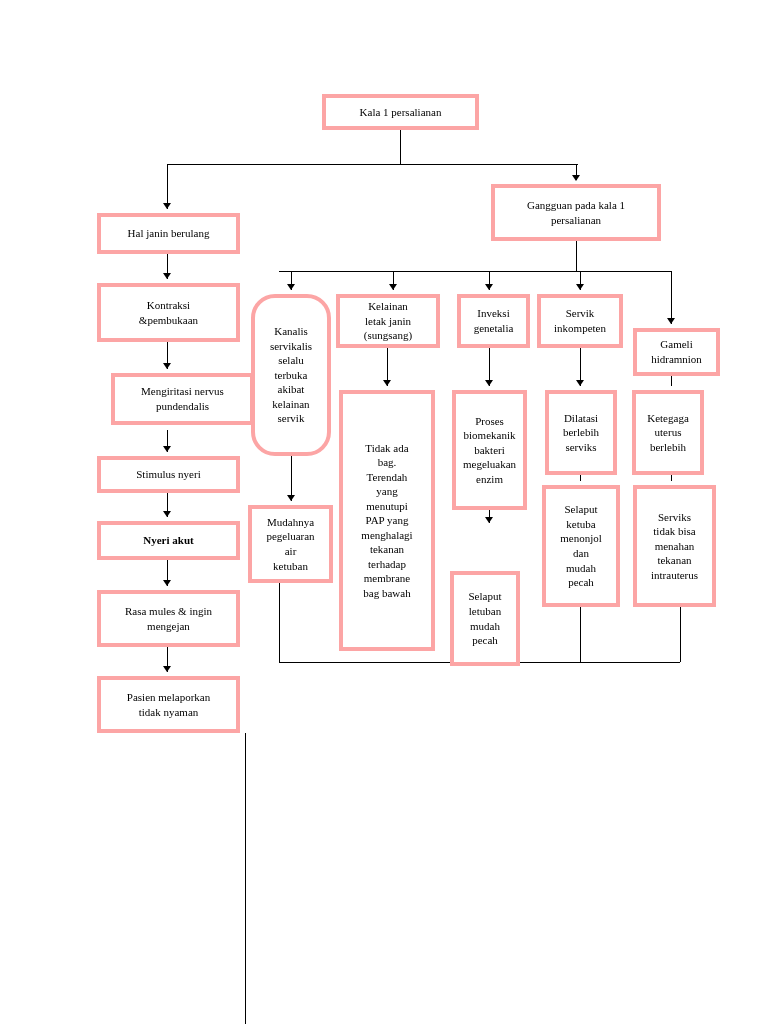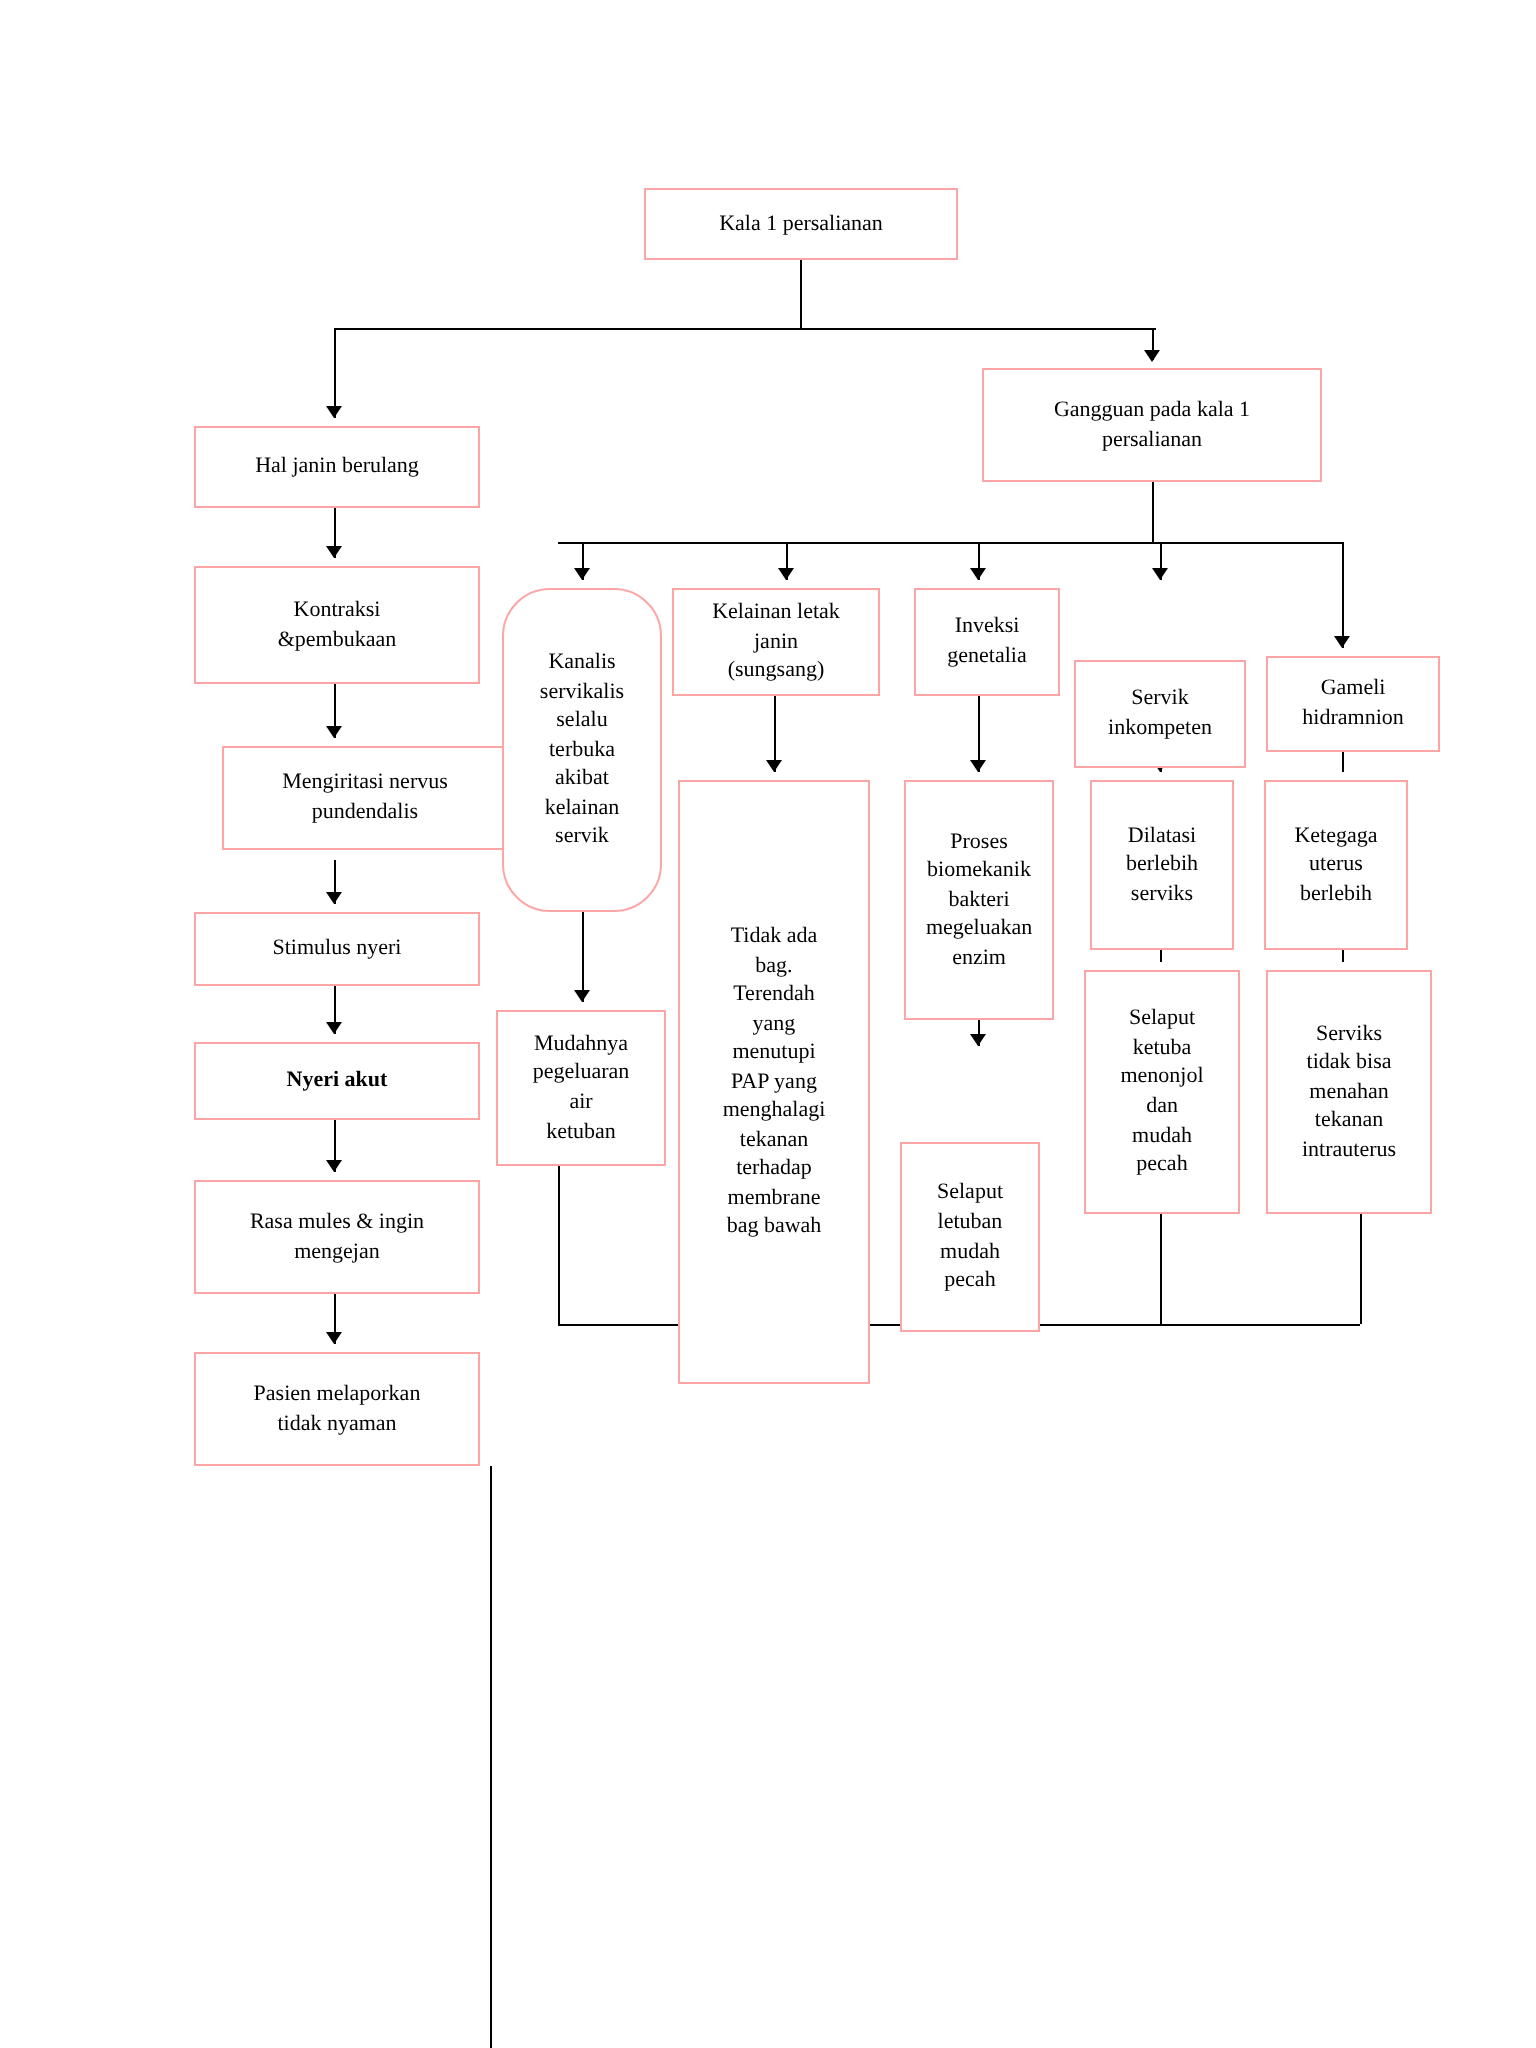--- a/index.html
+++ b/index.html
@@ -11,21 +11,21 @@
     position: relative;
     width: 768px;
     height: 1024px;
     background: #ffffff;
     font-family: "Liberation Serif", "DejaVu Serif", serif;
     overflow: hidden;
   }
   .node {
     position: absolute;
     box-sizing: border-box;
-    border: 1px solid #fca5a5;
+    border: 4px solid #fca5a5;
     background: #ffffff;
     display: flex;
     align-items: center;
     justify-content: center;
     text-align: center;
     font-size: 11px;
     line-height: 1.32;
     color: #000000;
     padding: 2px 19px;
   }
@@ -105,23 +105,23 @@
     <div class="node" style="left: 97px; top: 213px; width: 143px; height: 41px;">Hal janin berulang</div>
     <div class="node" style="left: 97px; top: 283px; width: 143px; height: 59px;">Kontraksi &amp;pembukaan</div>
     <div class="node" style="left: 111px; top: 373px; width: 143px; height: 52px;">Mengiritasi nervus pundendalis</div>
     <div class="node" style="left: 97px; top: 456px; width: 143px; height: 37px;">Stimulus nyeri</div>
     <div class="node bold" style="left: 97px; top: 521px; width: 143px; height: 39px;">Nyeri akut</div>
     <div class="node" style="left: 97px; top: 590px; width: 143px; height: 57px;">Rasa mules &amp; ingin mengejan</div>
     <div class="node" style="left: 97px; top: 676px; width: 143px; height: 57px;">Pasien melaporkan tidak nyaman</div>
     <div class="node" style="left: 251px; top: 294px; width: 80px; height: 162px; border-radius: 24px;">Kanalis servikalis selalu terbuka akibat kelainan servik</div>
     <div class="node" style="left: 336px; top: 294px; width: 104px; height: 54px;">Kelainan letak janin (sungsang)</div>
     <div class="node" style="left: 457px; top: 294px; width: 73px; height: 54px;">Inveksi genetalia</div>
-    <div class="node" style="left: 537px; top: 294px; width: 86px; height: 54px; margin-top: 36px;">Servik inkompeten</div>
+    <div class="node" style="left: 537px; top: 294px; width: 86px; height: 54px;">Servik inkompeten</div>
     <div class="node" style="left: 633px; top: 328px; width: 87px; height: 48px;">Gameli hidramnion</div>
-    <div class="node" style="left: 339px; top: 390px; width: 96px; height: 302px;">Tidak ada bag. Terendah yang menutupi PAP yang menghalagi tekanan terhadap membrane bag bawah</div>
+    <div class="node" style="left: 339px; top: 390px; width: 96px; height: 261px;">Tidak ada bag. Terendah yang menutupi PAP yang menghalagi tekanan terhadap membrane bag bawah</div>
     <div class="node" style="left: 545px; top: 390px; width: 72px; height: 85px;">Dilatasi berlebih serviks</div>
     <div class="node" style="left: 452px; top: 390px; width: 75px; height: 120px;">Proses biomekanik bakteri megeluakan enzim</div>
     <div class="node" style="left: 632px; top: 390px; width: 72px; height: 85px;">Ketegaga uterus berlebih</div>
     <div class="node" style="left: 248px; top: 505px; width: 85px; height: 78px;">Mudahnya pegeluaran air ketuban</div>
     <div class="node" style="left: 450px; top: 527px; width: 70px; height: 95px; margin-top: 44px;">Selaput letuban mudah pecah</div>
     <div class="node" style="left: 542px; top: 485px; width: 78px; height: 122px;">Selaput ketuba menonjol dan mudah pecah</div>
     <div class="node" style="left: 633px; top: 485px; width: 83px; height: 122px;">Serviks tidak bisa menahan tekanan intrauterus</div>
   </div>
 
 </body></html>

